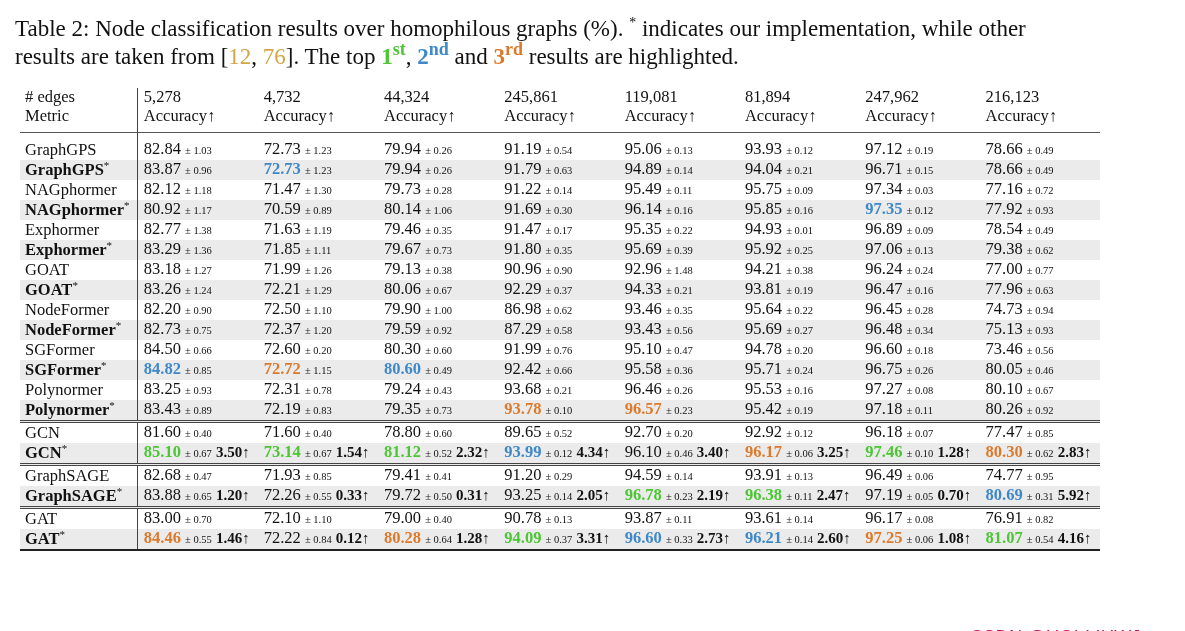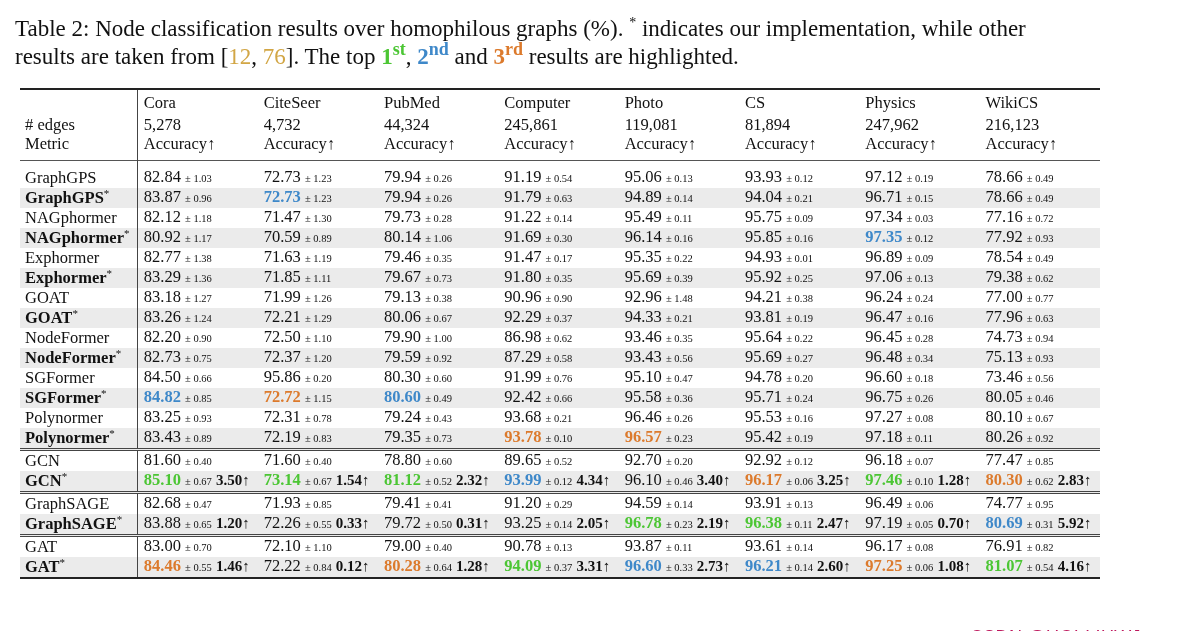--- a/index.html
+++ b/index.html
@@ -65,31 +65,20 @@
         <col class="cd">
         <col class="cd">
         <col class="cd">
         <col class="cd">
         <col class="cd">
         <col class="cd">
         <col class="cd">
         <col class="cd">
     </colgroup>
     <tbody id="tbody">
-        <tr class="hdr top-rule">
-          <td class="name first-col"></td>
-          <td class="v">Cora</td>
-          <td class="v">CiteSeer</td>
-          <td class="v">PubMed</td>
-          <td class="v">Computer</td>
-          <td class="v">Photo</td>
-          <td class="v">CS</td>
-          <td class="v">Physics</td>
-          <td class="v">WikiCS</td>
-        </tr>
         <tr class="row stat">
           <td class="name first-col"># edges</td>
           <td class="v">5,278</td>
           <td class="v">4,732</td>
           <td class="v">44,324</td>
           <td class="v">245,861</td>
           <td class="v">119,081</td>
           <td class="v">81,894</td>
           <td class="v">247,962</td>
           <td class="v">216,123</td>
@@ -211,21 +200,21 @@
           <td class="v"><span class="mean">79.59</span> <span class="std">± 0.92</span></td>
           <td class="v"><span class="mean">87.29</span> <span class="std">± 0.58</span></td>
           <td class="v"><span class="mean">93.43</span> <span class="std">± 0.56</span></td>
           <td class="v"><span class="mean">95.69</span> <span class="std">± 0.27</span></td>
           <td class="v"><span class="mean">96.48</span> <span class="std">± 0.34</span></td>
           <td class="v"><span class="mean">75.13</span> <span class="std">± 0.93</span></td>
         </tr>
         <tr class="row">
           <td class="name first-col"><span class="">SGFormer</span></td>
           <td class="v"><span class="mean">84.50</span> <span class="std">± 0.66</span></td>
-          <td class="v"><span class="mean">95.86</span> <span class="std">± 0.20</span></td>
+          <td class="v"><span class="mean">72.60</span> <span class="std">± 0.20</span></td>
           <td class="v"><span class="mean">80.30</span> <span class="std">± 0.60</span></td>
           <td class="v"><span class="mean">91.99</span> <span class="std">± 0.76</span></td>
           <td class="v"><span class="mean">95.10</span> <span class="std">± 0.47</span></td>
           <td class="v"><span class="mean">94.78</span> <span class="std">± 0.20</span></td>
           <td class="v"><span class="mean">96.60</span> <span class="std">± 0.18</span></td>
           <td class="v"><span class="mean">73.46</span> <span class="std">± 0.56</span></td>
         </tr>
         <tr class="row shade">
           <td class="name first-col"><span class="bold-name">SGFormer</span><span class="star">*</span></td>
           <td class="v"><span class="mean hl c-second">84.82</span> <span class="std">± 0.85</span></td>

